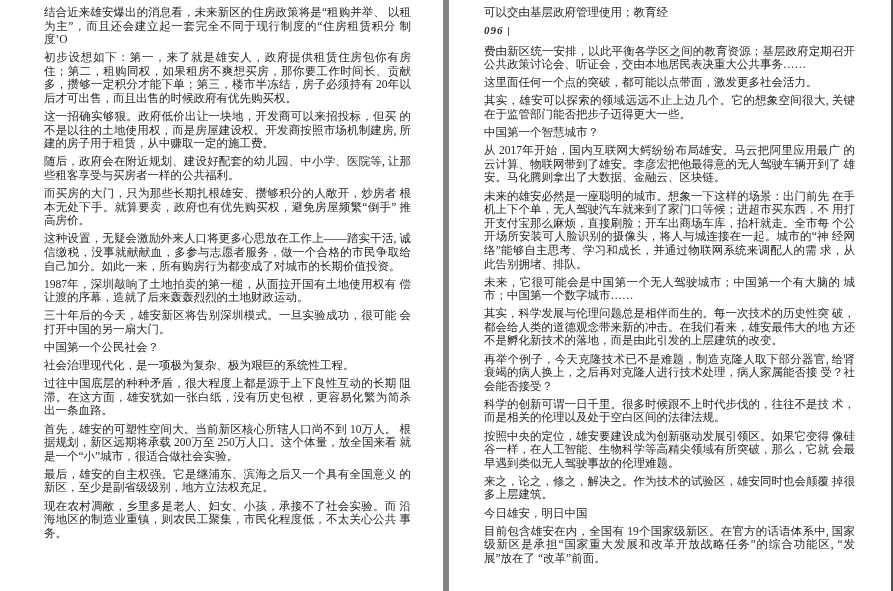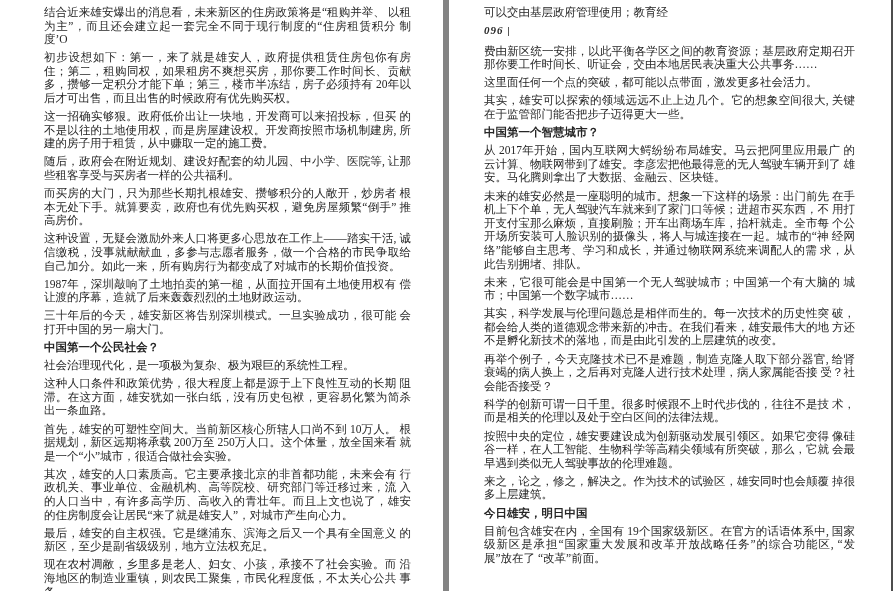--- a/index.html
+++ b/index.html
@@ -34,21 +34,20 @@
   }
   .page p {
     margin: 0 0 4.5px 0;
     font-size: 11.5px;
     line-height: 13.6px;
     text-align: justify;
     text-justify: inter-character;
   }
   .page p.heading {
     text-align: left;
-    font-weight: bold;
   }
   .page p.page-number {
     font-style: italic;
     font-weight: bold;
     font-size: 11px;
     letter-spacing: 1px;
     margin: 1px 0 7px 0;
     text-align: left;
   }
 </style>
@@ -60,31 +59,30 @@
       <p class="body-para">结合近来雄安爆出的消息看，未来新区的住房政策将是“租购并举、 以租为主”，而且还会建立起一套完全不同于现行制度的“住房租赁积分 制度’O</p>
       <p class="body-para">初步设想如下：第一，来了就是雄安人，政府提供租赁住房包你有房 住；第二，租购同权，如果租房不爽想买房，那你要工作时间长、贡献 多，攒够一定积分才能下单；第三，楼市半冻结，房子必须持有 20年以 后才可出售，而且出售的时候政府有优先购买权。</p>
       <p class="body-para">这一招确实够狠。政府低价出让一块地，开发商可以来招投标，但买 的不是以往的土地使用权，而是房屋建设权。开发商按照市场机制建房, 所建的房子用于租赁，从中赚取一定的施工费。</p>
       <p class="body-para">随后，政府会在附近规划、建设好配套的幼儿园、中小学、医院等, 让那些租客享受与买房者一样的公共福利。</p>
       <p class="body-para">而买房的大门，只为那些长期扎根雄安、攒够积分的人敞开，炒房者 根本无处下手。就算要卖，政府也有优先购买权，避免房屋频繁“倒手” 推高房价。</p>
       <p class="body-para">这种设置，无疑会激励外来人口将更多心思放在工作上——踏实干活, 诚信缴税，没事就献献血，多参与志愿者服务，做一个合格的市民争取给 自己加分。如此一来，所有购房行为都变成了对城市的长期价值投资。</p>
       <p class="body-para">1987年，深圳敲响了土地拍卖的第一槌，从面拉开国有土地使用权有 偿让渡的序幕，造就了后来轰轰烈烈的土地财政运动。</p>
       <p class="body-para">三十年后的今天，雄安新区将告别深圳模式。一旦实验成功，很可能 会打开中国的另一扇大门。</p>
       <p class="heading">中国第一个公民社会？</p>
       <p class="body-para">社会治理现代化，是一项极为复杂、极为艰巨的系统性工程。</p>
-      <p class="body-para">这种人口条件和政策优势，很大程度上都是源于上下良性互动的长期 阻滞。在这方面，雄安犹如一张白纸，没有历史包袱，更容易化繁为简杀 出一条血路。</p>
+      <p class="body-para">过往中国底层的种种矛盾，很大程度上都是源于上下良性互动的长期 阻滞。在这方面，雄安犹如一张白纸，没有历史包袱，更容易化繁为简杀 出一条血路。</p>
       <p class="body-para">首先，雄安的可塑性空间大。当前新区核心所辖人口尚不到 10万人。 根据规划，新区远期将承载 200万至 250万人口。这个体量，放全国来看 就是一个“小”城市，很适合做社会实验。</p>
-      <p class="body-para">其次，雄安的人口素质高。它主要承接北京的非首都功能，未来会有 行政机关、事业单位、金融机构、高等院校、研究部门等迁移过来，流 入的人口当中，有许多高学历、高收入的青壮年。而且上文也说了，雄安 的住房制度会让居民“来了就是雄安人”，对城市产生向心力。</p>
       <p class="body-para">最后，雄安的自主权强。它是继浦东、滨海之后又一个具有全国意义 的新区，至少是副省级级别，地方立法权充足。</p>
       <p class="body-para">现在农村凋敝，乡里多是老人、妇女、小孩，承接不了社会实验。而 沿海地区的制造业重镇，则农民工聚集，市民化程度低，不太关心公共 事务。</p>
     </div>
   <div class="page-divider"></div>
   <div class="page page-right">
       <p class="body-para">可以交由基层政府管理使用；教育经</p>
       <p class="page-number">096 |</p>
-      <p class="body-para">费由新区统一安排，以此平衡各学区之间的教育资源；基层政府定期召开 那你要工作时间长、听证会，交由本地居民表决重大公共事务……</p>
+      <p class="body-para">费由新区统一安排，以此平衡各学区之间的教育资源；基层政府定期召开 公共政策讨论会、听证会，交由本地居民表决重大公共事务……</p>
       <p class="body-para">这里面任何一个点的突破，都可能以点带面，激发更多社会活力。</p>
       <p class="body-para">其实，雄安可以探索的领域远远不止上边几个。它的想象空间很大, 关键在于监管部门能否把步子迈得更大一些。</p>
       <p class="heading">中国第一个智慧城市？</p>
       <p class="body-para">从 2017年开始，国内互联网大鳄纷纷布局雄安。马云把阿里应用最广 的云计算、物联网带到了雄安。李彦宏把他最得意的无人驾驶车辆开到了 雄安。马化腾则拿出了大数据、金融云、区块链。</p>
       <p class="body-para">未来的雄安必然是一座聪明的城市。想象一下这样的场景：出门前先 在手机上下个单，无人驾驶汽车就来到了家门口等候；进超市买东西，不 用打开支付宝那么麻烦，直接刷脸；开车出商场车库，抬杆就走。全市每 个公开场所安装可人脸识别的摄像头，将人与城连接在一起。城市的“神 经网络”能够自主思考、学习和成长，并通过物联网系统来调配人的需 求，从此告别拥堵、排队。</p>
       <p class="body-para">未来，它很可能会是中国第一个无人驾驶城市；中国第一个有大脑的 城市；中国第一个数字城市……</p>
       <p class="body-para">其实，科学发展与伦理问题总是相伴而生的。每一次技术的历史性突 破，都会给人类的道德观念带来新的冲击。在我们看来，雄安最伟大的地 方还不是孵化新技术的落地，而是由此引发的上层建筑的改变。</p>
       <p class="body-para">再举个例子，今天克隆技术已不是难题，制造克隆人取下部分器官, 给肾衰竭的病人换上，之后再对克隆人进行技术处理，病人家属能否接 受？社会能否接受？</p>
       <p class="body-para">科学的创新可谓一日千里。很多时候跟不上时代步伐的，往往不是技 术，而是相关的伦理以及处于空白区间的法律法规。</p>
       <p class="body-para">按照中央的定位，雄安要建设成为创新驱动发展引领区。如果它变得 像硅谷一样，在人工智能、生物科学等高精尖领域有所突破，那么，它就 会最早遇到类似无人驾驶事故的伦理难题。</p>

